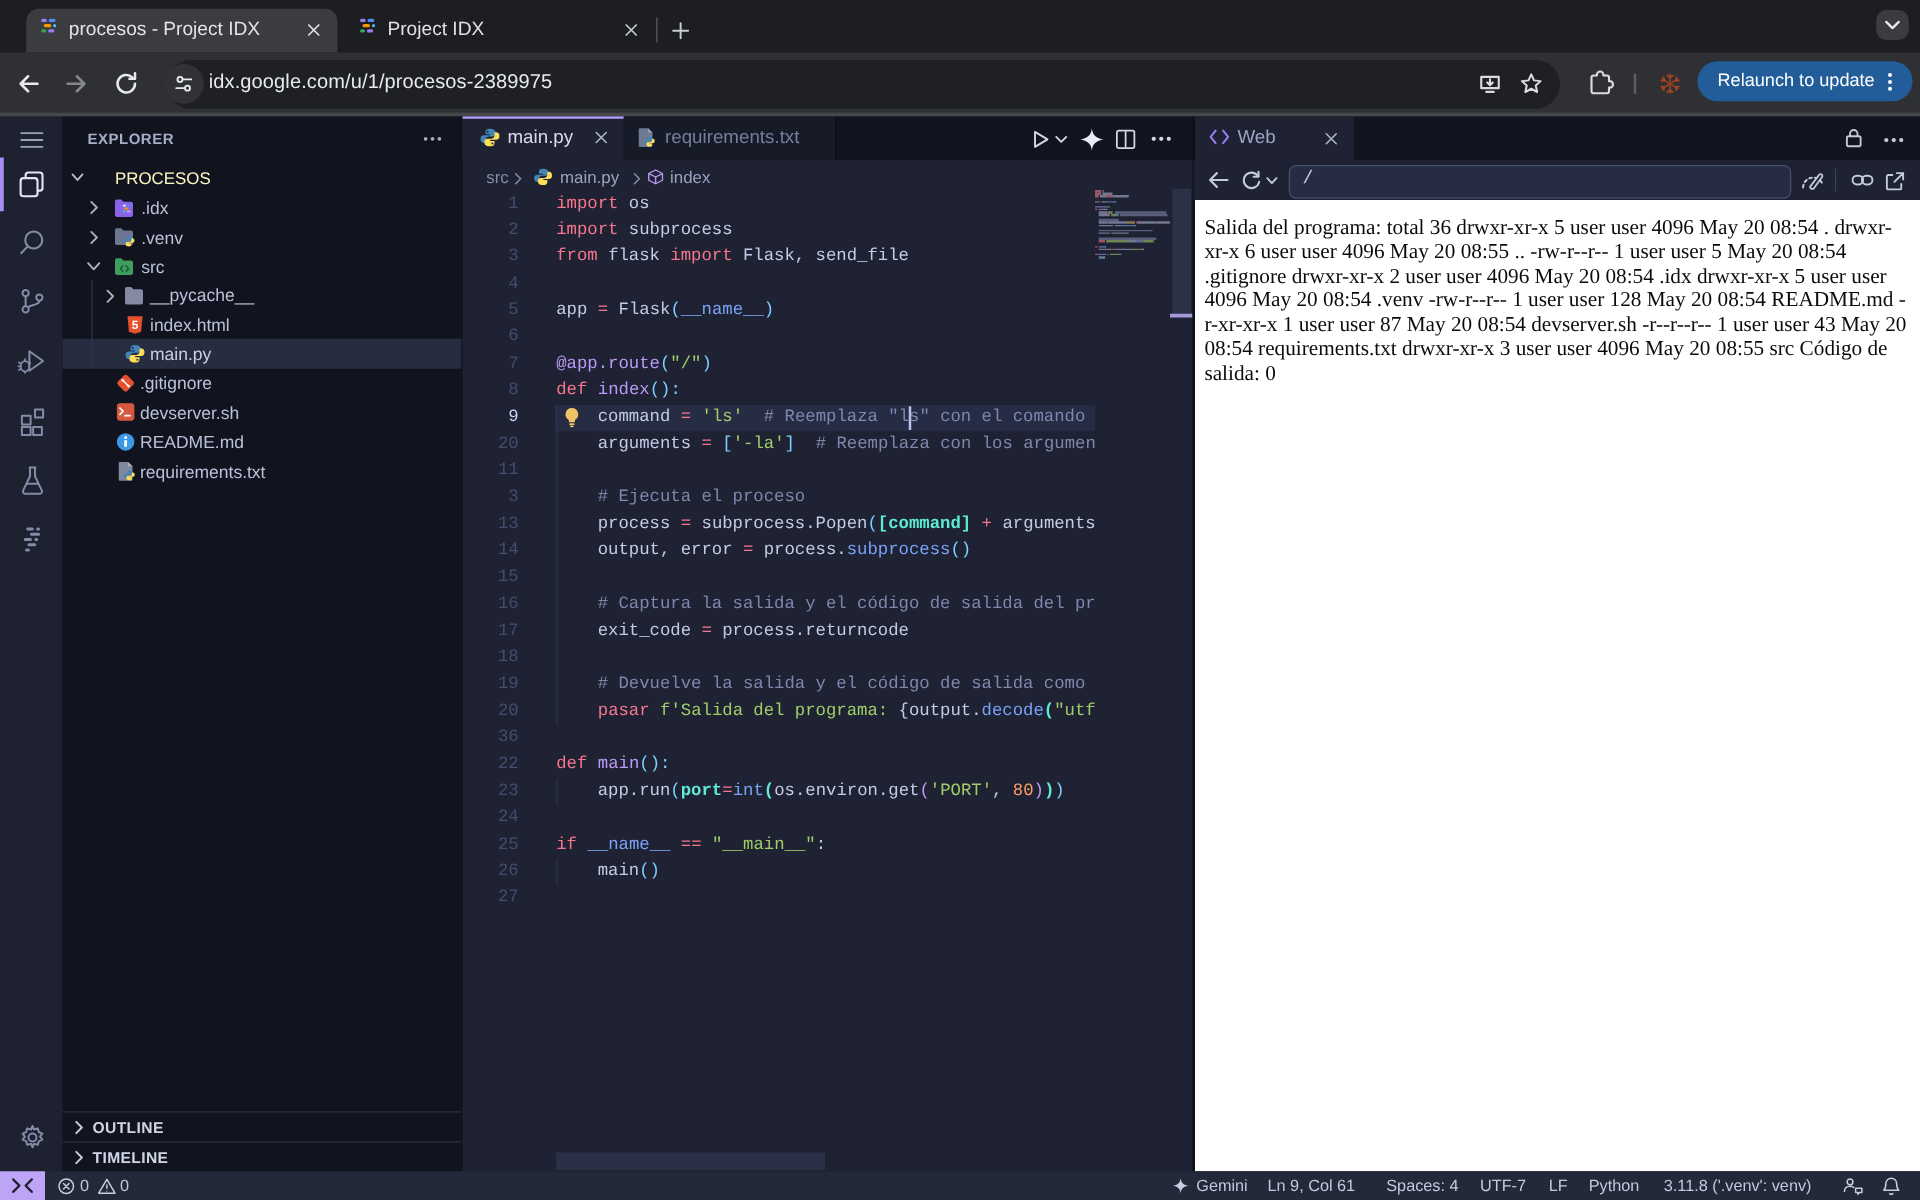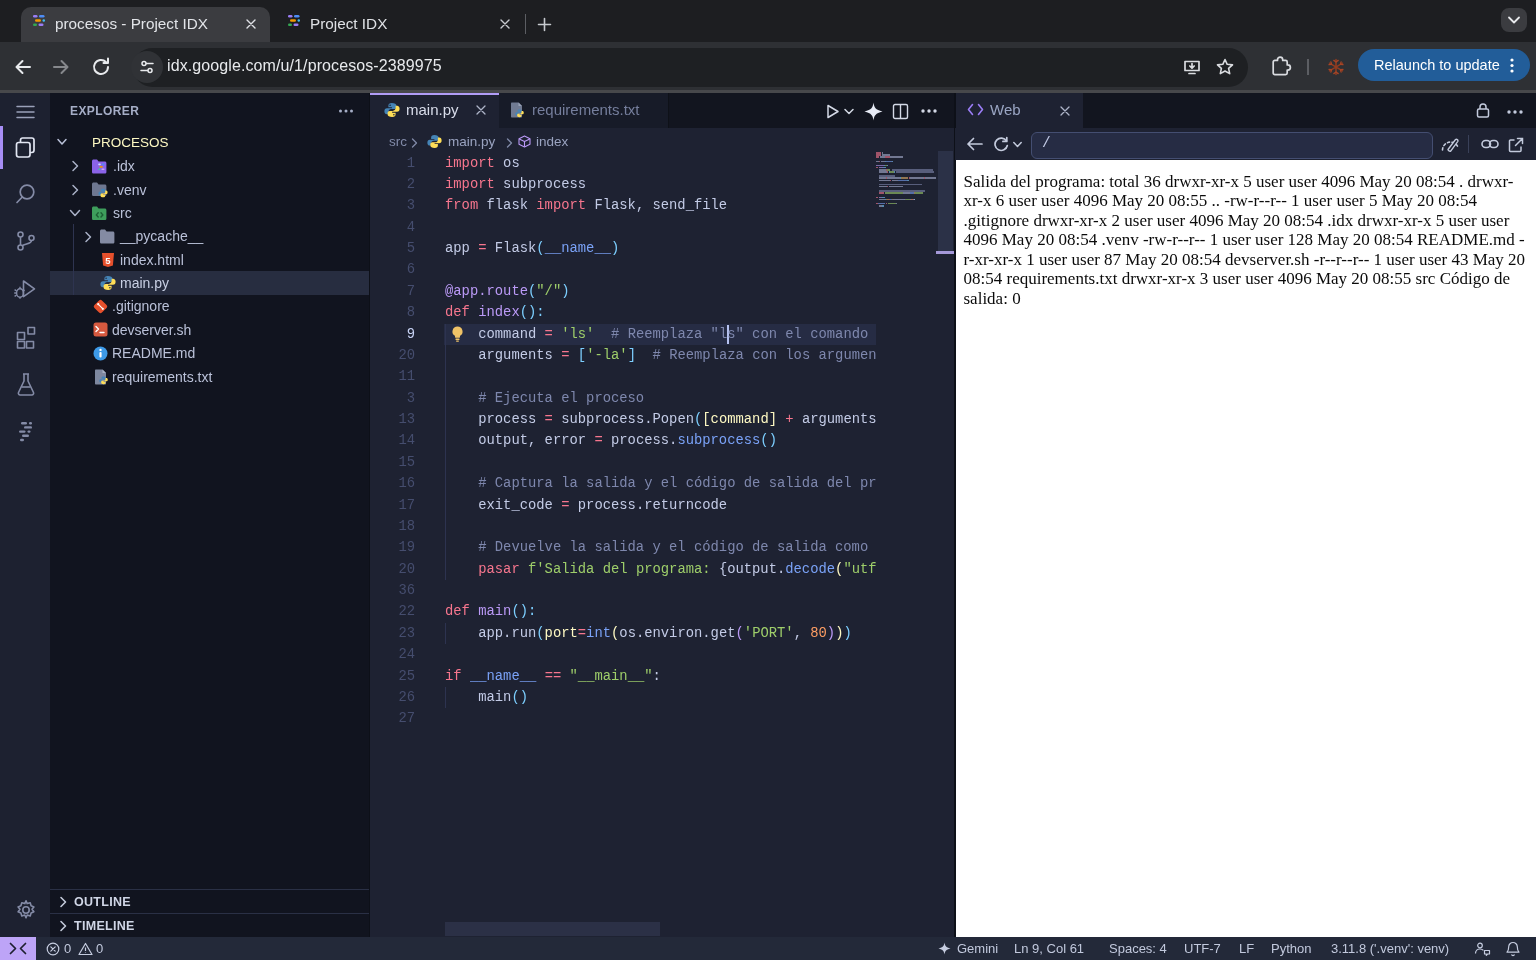--- a/index.html
+++ b/index.html
@@ -24,21 +24,21 @@
   .row { position:absolute; height:23.5px; display:flex; align-items:center; color:#bac1d8; font-size:14px; }
   
   #edtabstrip { left:370px; top:91px; width:585px; height:37px; background:#12151f; }
   #edtab1 { left:370px; top:92.5px; width:129px; height:35.5px; background:#1e2232; border-top:2px solid #b19df7; }
   #edtab2 { left:499px; top:92.5px; width:170px; height:35.5px; background:#171b28; border-right:1px solid #0e1118; }
   .edtabtxt { font-size:15px; }
   
   .cl { position:absolute; left:445px; width:431px; height:21.38px; line-height:21.38px; overflow:hidden; white-space:pre; font-family:"Liberation Mono",monospace; font-size:13.83px; color:#c3cbe6; }
   .ln { position:absolute; left:370px; width:45px; height:21.38px; line-height:21.38px; text-align:right; font-family:"Liberation Mono",monospace; font-size:13.83px; color:#454d6e; }
   .k { color:#f7768e; } .s { color:#9ece6a; } .c { color:#7e87ad; } .p { color:#bb9af7; }
-  .b1 { color:#7dcfff; } .b2 { color:#fef9c3; } .f { color:#7aa2f7; } .n { color:#ff9e64; }
+  .b1 { color:#7dcfff; } .b2 { color:#5eead4;font-weight:bold; } .f { color:#7aa2f7; } .n { color:#ff9e64; }
   
   #statusbar { left:0; top:937px; width:1536px; height:23px; background:#232939; color:#c6cde0; font-size:12.5px; }
   #remotebox { left:0; top:936.5px; width:36px; height:23.5px; background:#bda4f7; }
   .stitem { position:absolute; top:937px; height:23px; display:flex; align-items:center; color:#c2c9dd; font-size:13px; }
 </style>
 </head>
 <body>
 <div class="abs" id="frame"></div>
 <div class="abs" id="tab1"></div>
 

